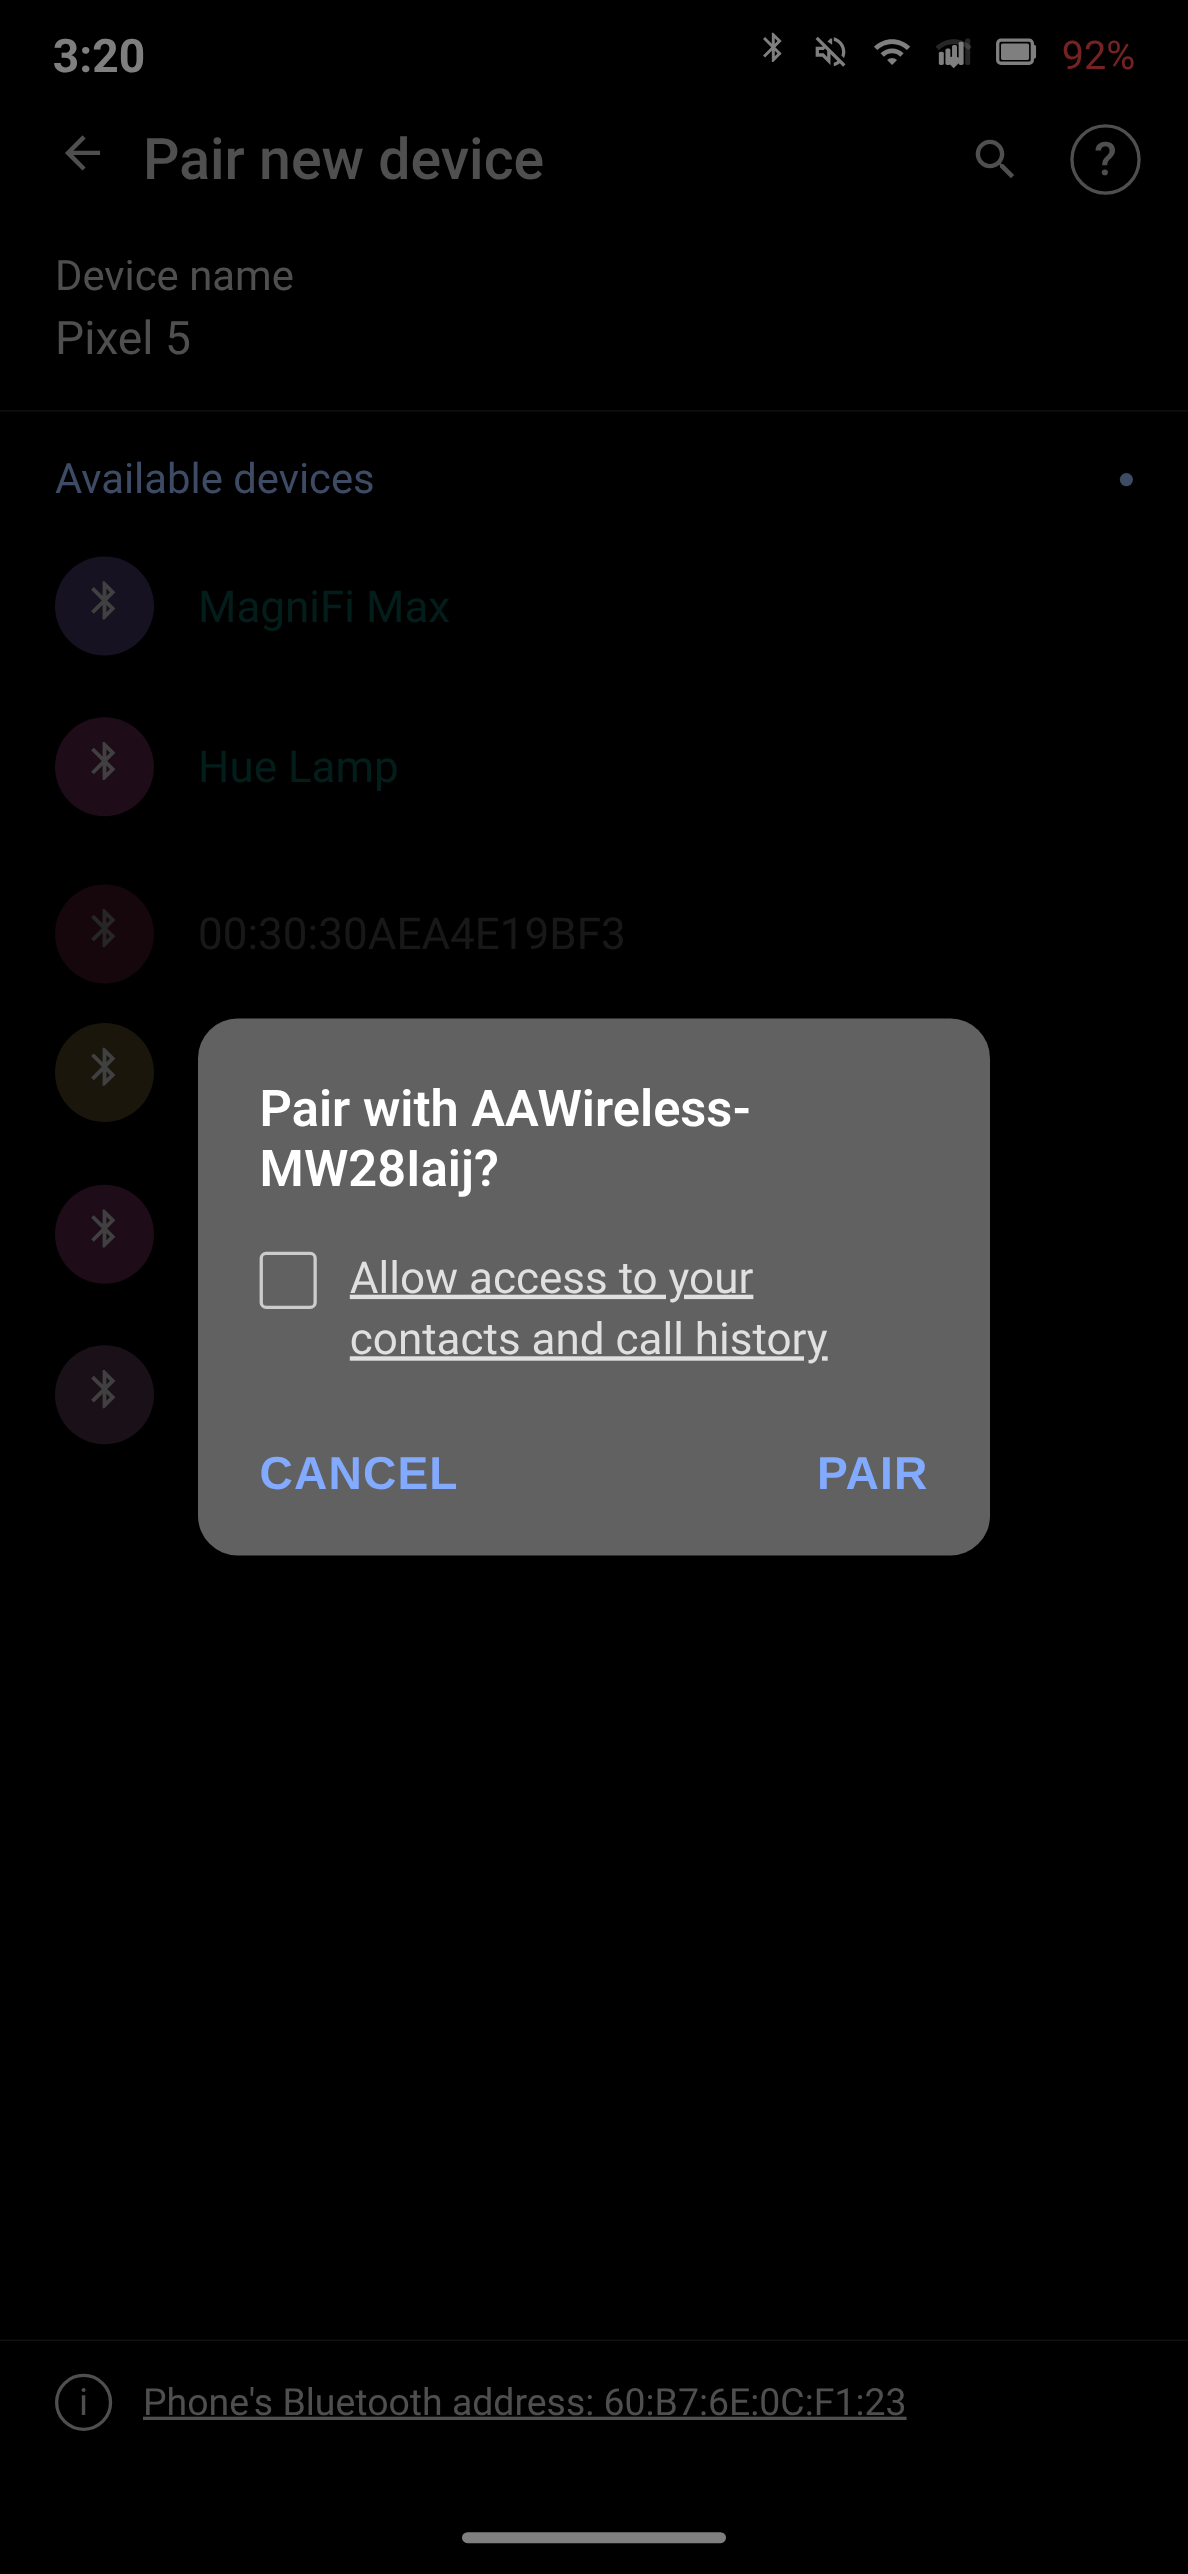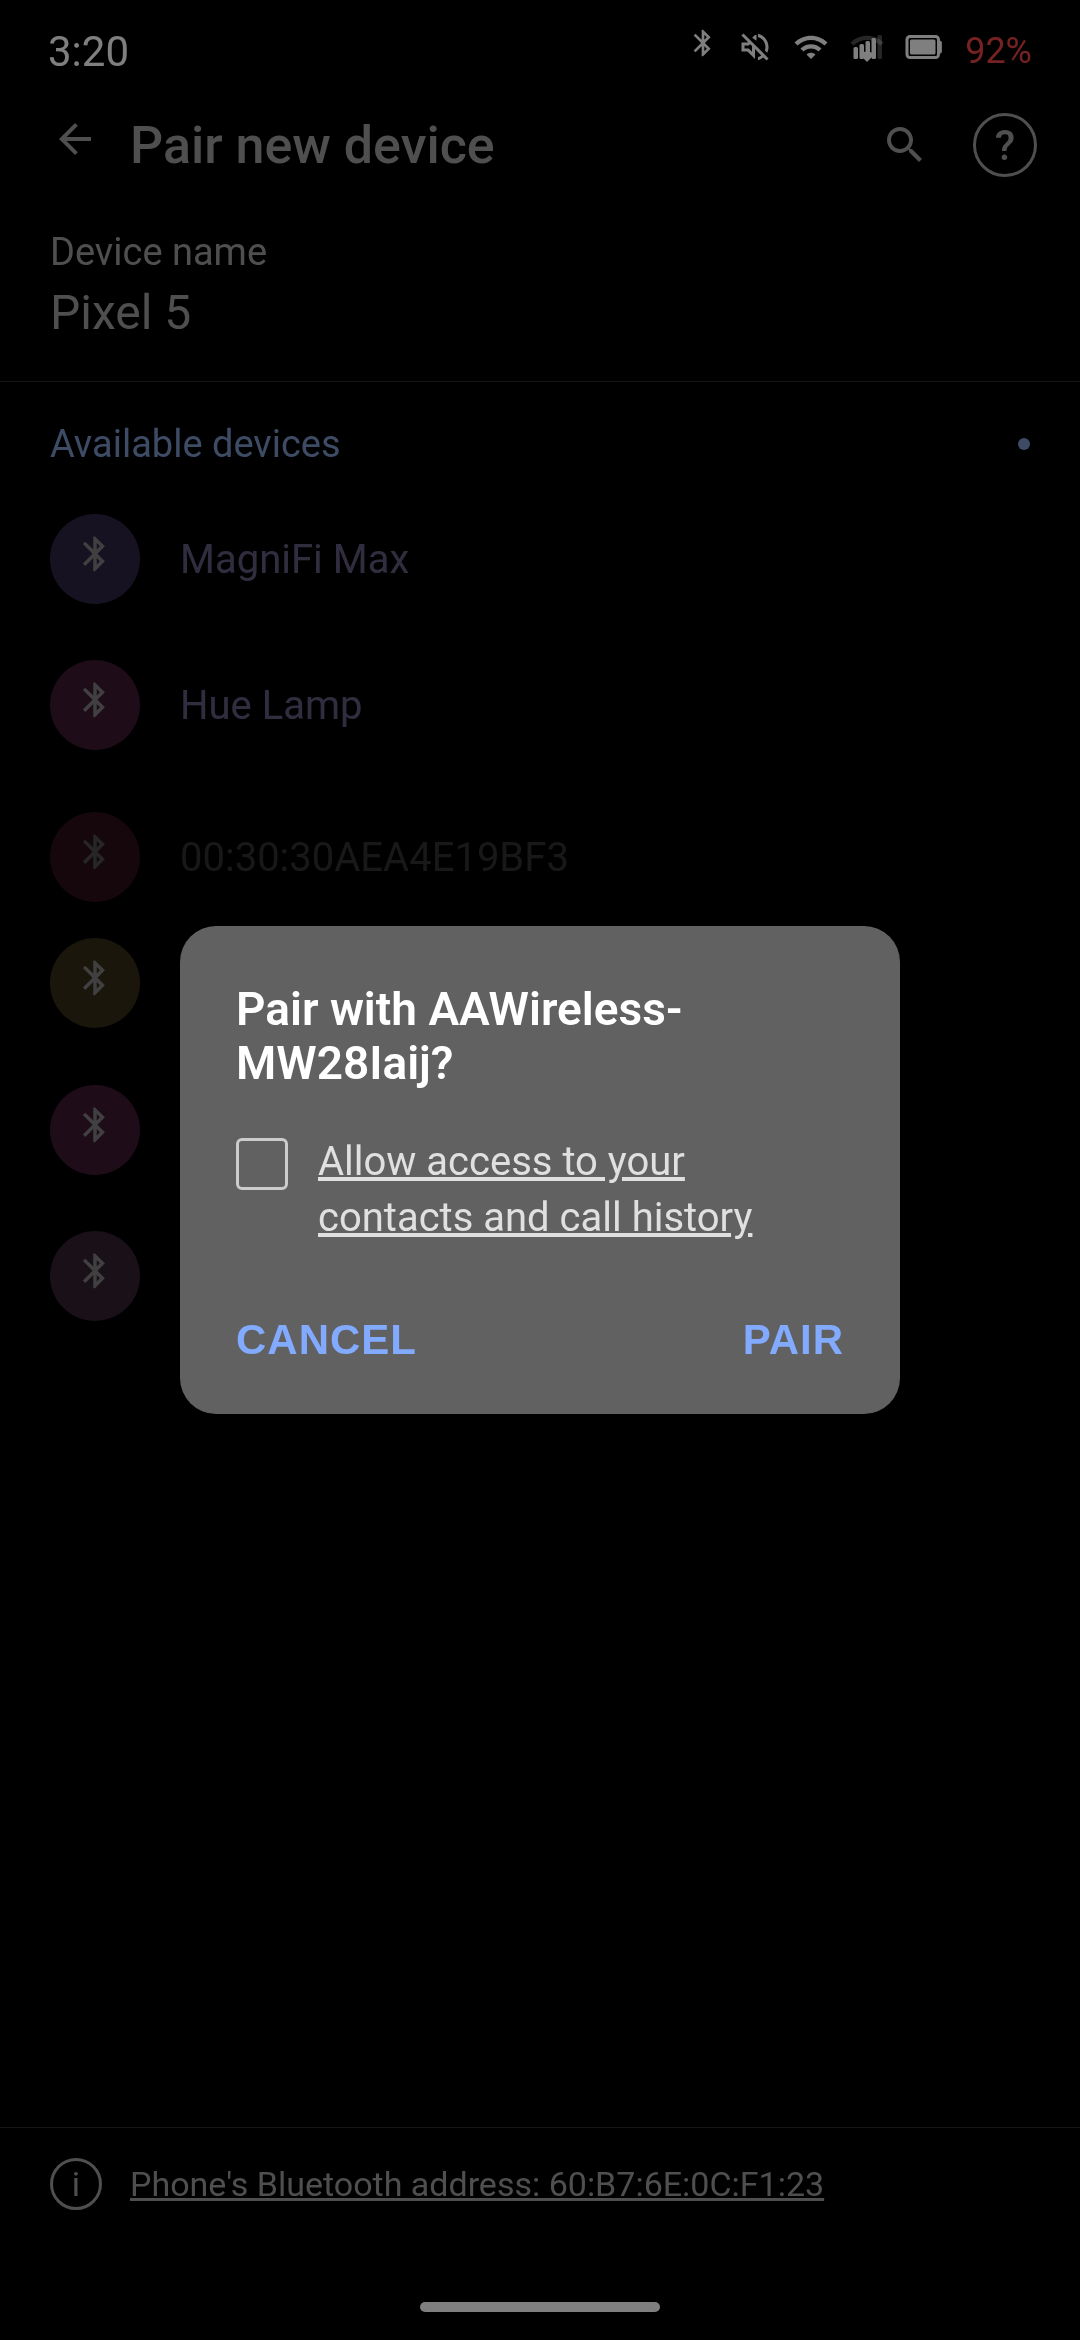--- a/index.html
+++ b/index.html
@@ -19,21 +19,21 @@
     .status-bar {
       display: flex;
       justify-content: space-between;
       align-items: center;
       padding: 28px 48px 16px;
       height: 90px;
     }
 
     .status-time {
       font-size: 42px;
-      font-weight: 400;
+      font-weight: 700;
       color: #ffffff;
     }
 
     .status-icons {
       display: flex;
       align-items: center;
       gap: 18px;
     }
 
     .status-icon {
@@ -110,21 +110,21 @@
       padding: 30px 50px 40px;
     }
 
     .section-label {
       font-size: 38px;
       color: #9e9e9e;
       margin-bottom: 10px;
     }
 
     .section-value {
-      font-size: 48px;
+      font-size: 42px;
       color: #9e9e9e;
     }
 
     .divider {
       height: 1px;
       background-color: #2a2a2a;
       margin: 0;
     }
 
     
@@ -166,21 +166,21 @@
       margin-right: 40px;
       flex-shrink: 0;
     }
 
     .device-info {
       flex: 1;
     }
 
     .device-name {
       font-size: 40px;
-      color: #c4b5fd;
+      color: #0f766e;
     }
 
     .device-subtext {
       font-size: 34px;
       color: #9e9e9e;
       margin-top: 6px;
     }
 
     
     .icon-purple { background-color: #5c4b8a; }

